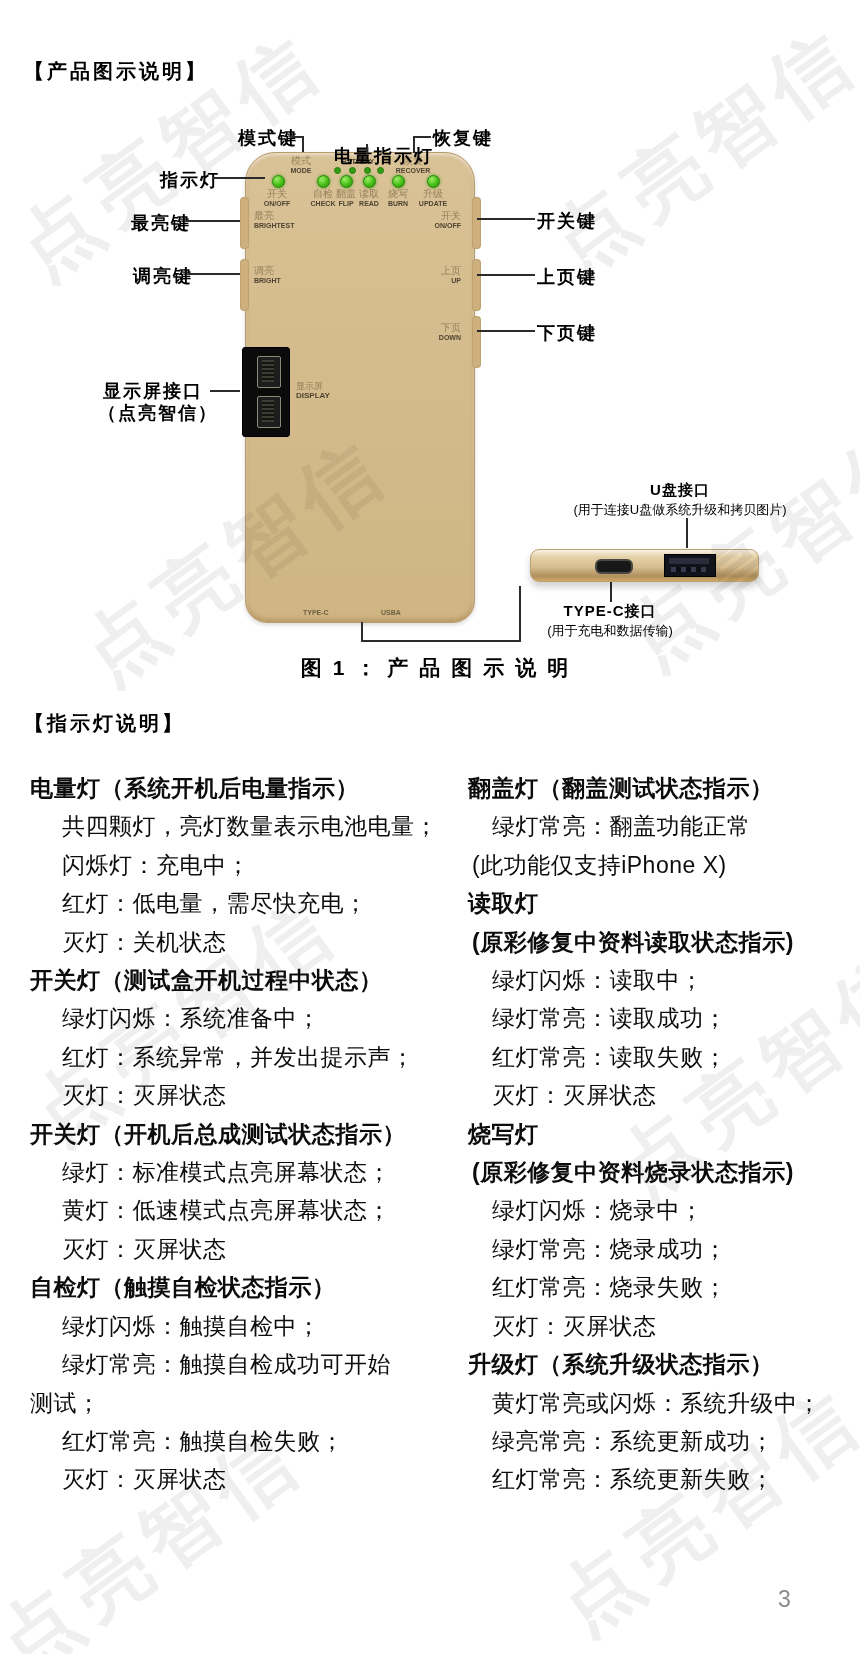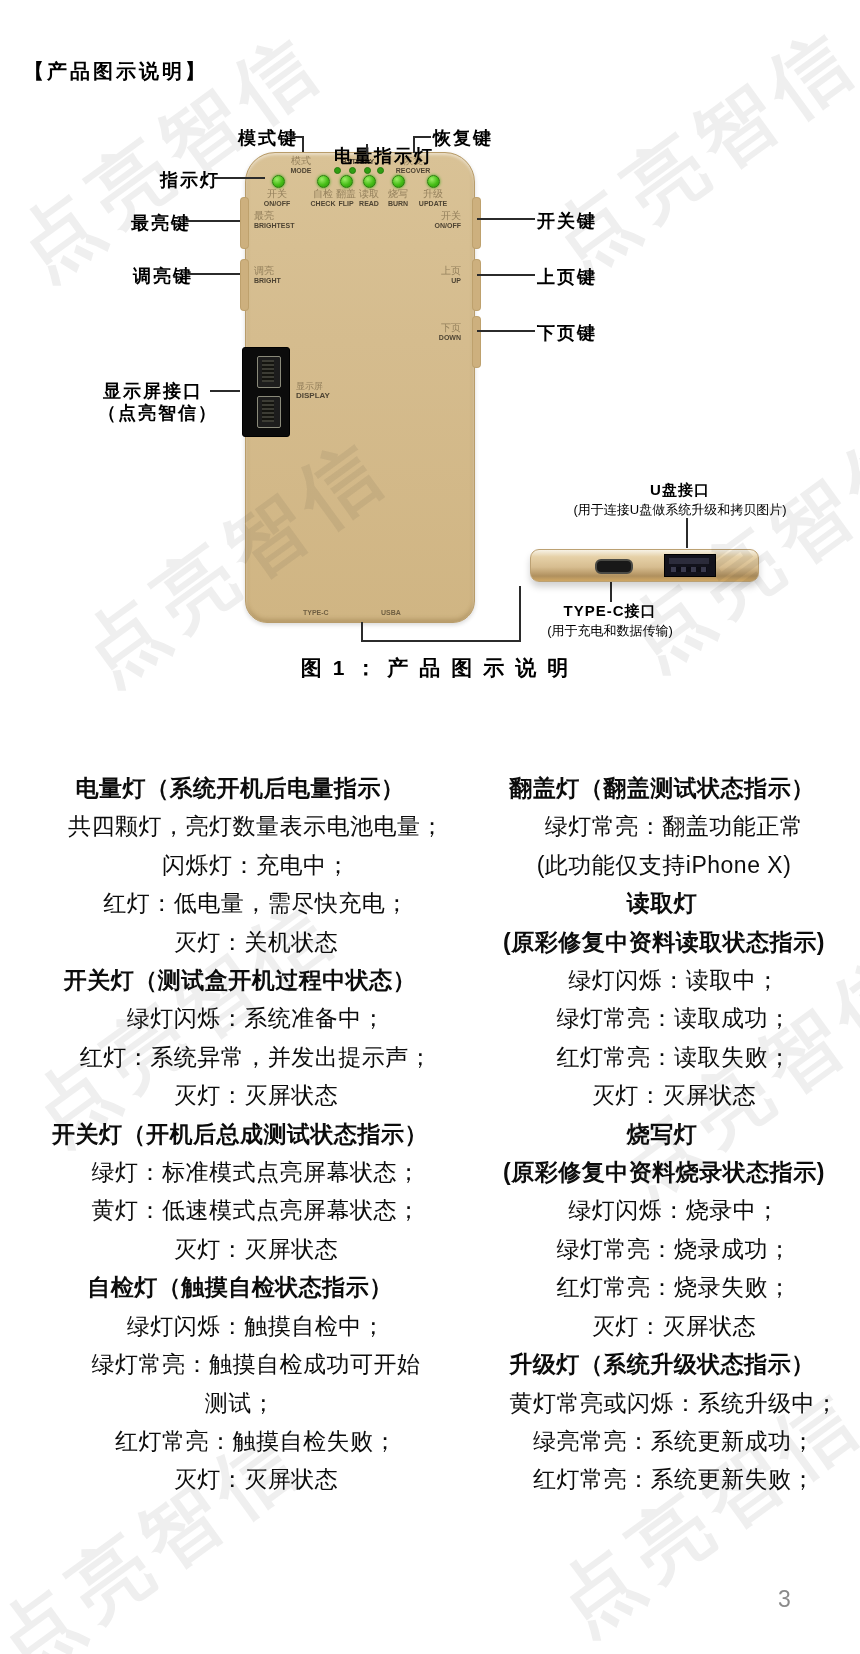--- a/index.html
+++ b/index.html
@@ -35,21 +35,21 @@
   .socket{position:absolute;left:14px;width:22px;height:30px;background:#1d1d1d;border:1px solid #8a8a7a;border-radius:2px;}
   .socket:before{content:"";position:absolute;left:4px;top:3px;width:12px;height:22px;background:repeating-linear-gradient(180deg,#3c3c34 0 2px,#14140f 2px 4px);}
   
   .sideview{position:absolute;left:530px;top:549px;width:227px;height:31px;border-radius:9px;
             background:linear-gradient(180deg,#f7f2e6 0%,#e6d1a8 22%,#d7bd90 55%,#b0905e 84%,#cfa764 100%);
             border:1px solid #bca173;box-shadow:0 5px 7px rgba(0,0,0,.18);}
   .port-label{position:absolute;text-align:center;color:#000;}
   .pl-big{font-size:15px;font-weight:bold;letter-spacing:1px;}
   .pl-small{font-size:13px;letter-spacing:0;}
   
-  .col{position:absolute;font-size:23px;line-height:38.4px;letter-spacing:0.5px;color:#0c0c0c;text-align:center;}
+  .col{position:absolute;font-size:23px;line-height:38.4px;letter-spacing:0.5px;color:#0c0c0c;}
   .line{white-space:pre-wrap;}
   .h{font-weight:bold;}
   .lcol .p{text-indent:32px;}
   .rcol .p{text-indent:24px;}
   .rcol .p1{text-indent:4px;}
   .rcol .h1{font-weight:bold;text-indent:4px;}
   .pageno{position:absolute;left:778px;top:1586px;font-size:23px;color:#8a8a8a;}
 </style>
 </head>
 <body>
@@ -202,20 +202,21 @@
     </div>
   </div>
 
   <div class="port-label pl-big" style="left:600px;top:481px;width:160px;">U盘接口</div>
   <div class="port-label pl-small" style="left:555px;top:501px;width:250px;">(用于连接U盘做系统升级和拷贝图片)</div>
   <div class="port-label pl-big" style="left:540px;top:602px;width:140px;">TYPE-C接口</div>
   <div class="port-label pl-small" style="left:530px;top:622px;width:160px;">(用于充电和数据传输)</div>
 
   <div class="caption" style="left:270px;top:654px;width:340px;">图1：产品图示说明</div>
 
+  <div class="sec-title" style="left:24px;top:710px;">【指示灯说明】</div>
 
   <div class="col lcol" style="left:30px;top:769px;width:420px;">
     <div class="line h">电量灯（系统开机后电量指示）</div>
     <div class="line p">共四颗灯，亮灯数量表示电池电量；</div>
     <div class="line p">闪烁灯：充电中；</div>
     <div class="line p">红灯：低电量，需尽快充电；</div>
     <div class="line p">灭灯：关机状态</div>
     <div class="line h">开关灯（测试盒开机过程中状态）</div>
     <div class="line p">绿灯闪烁：系统准备中；</div>
     <div class="line p">红灯：系统异常，并发出提示声；</div>

